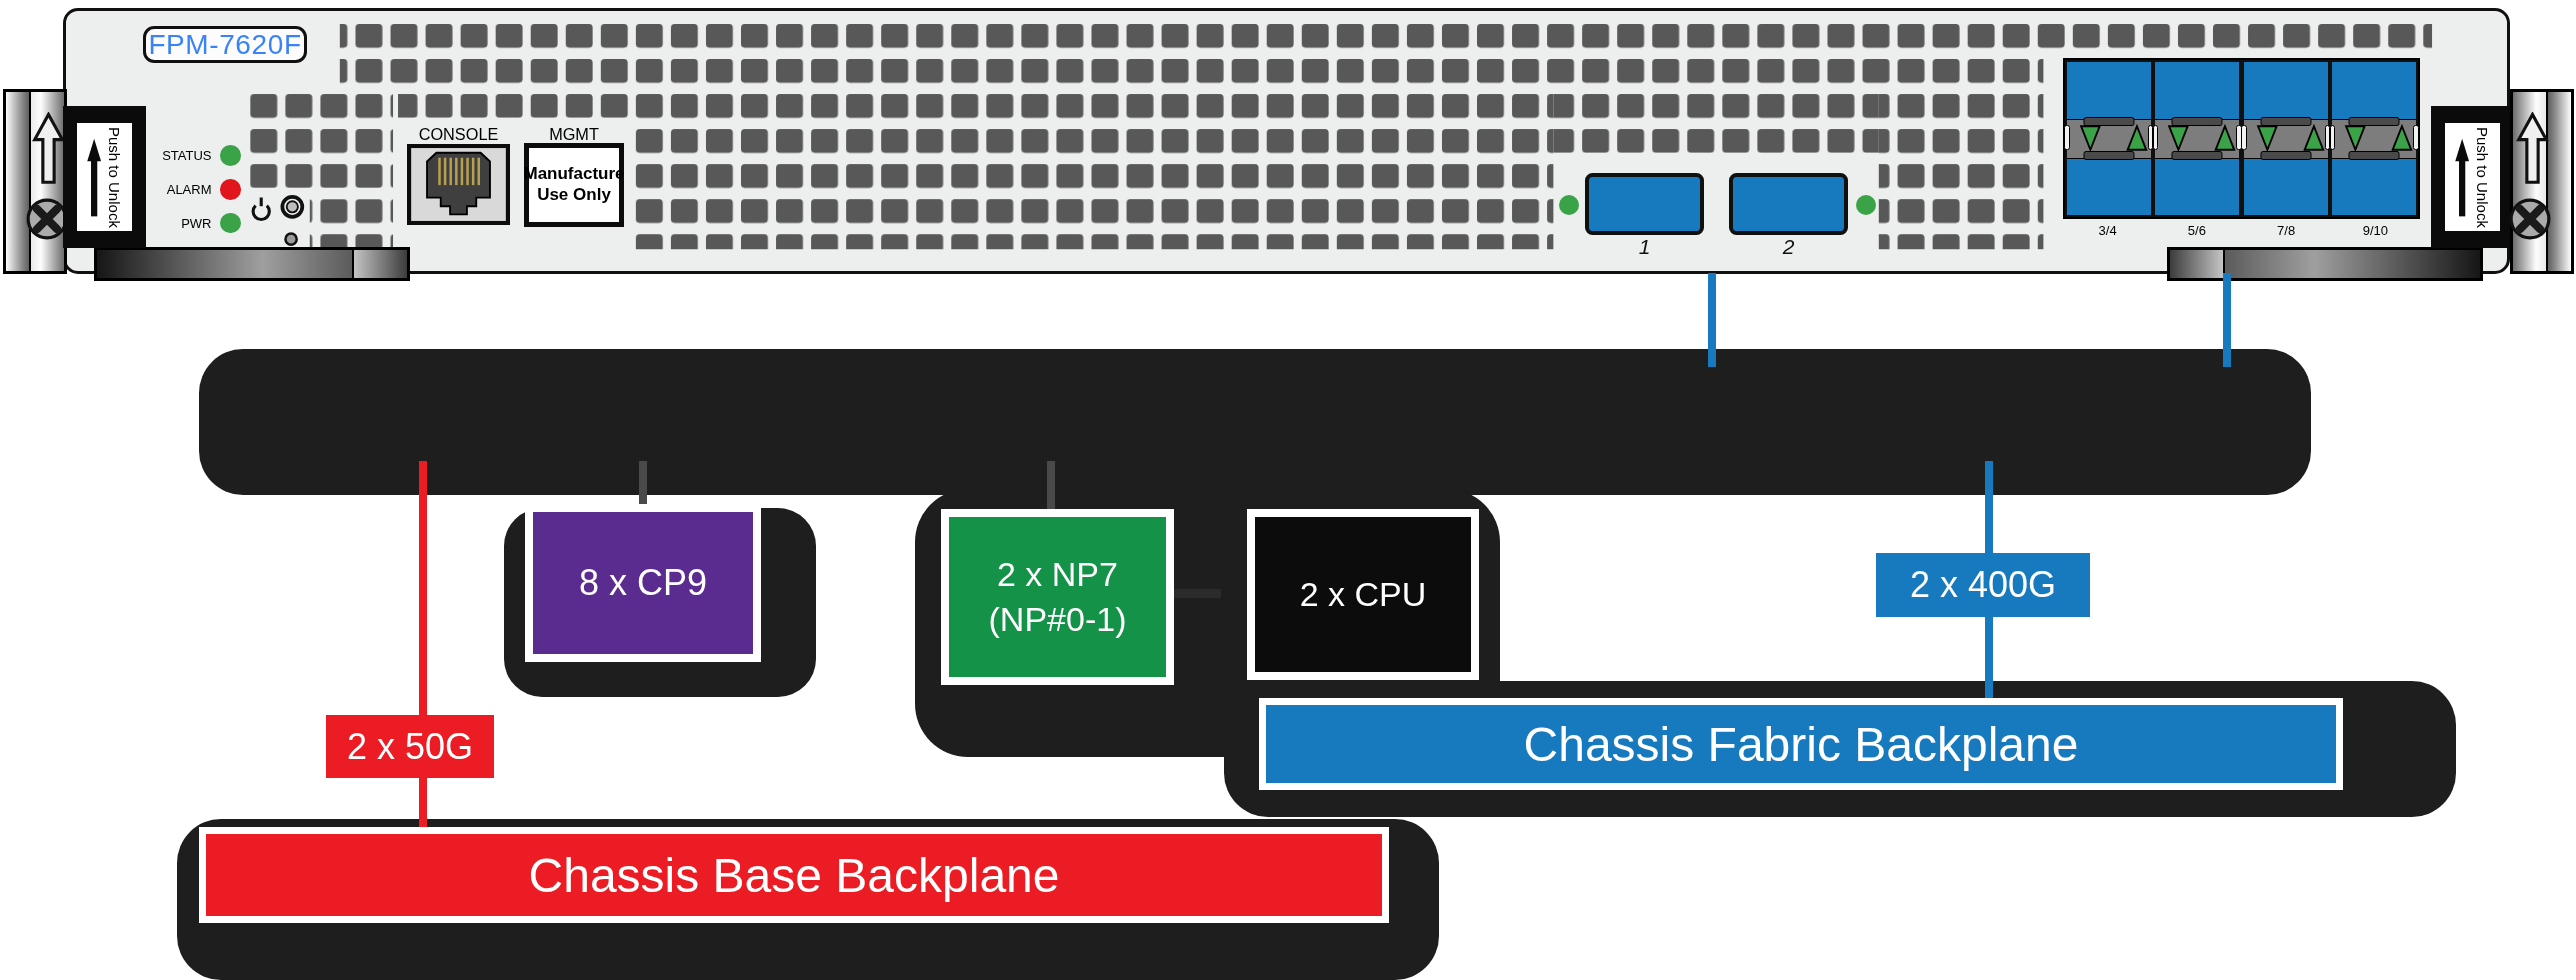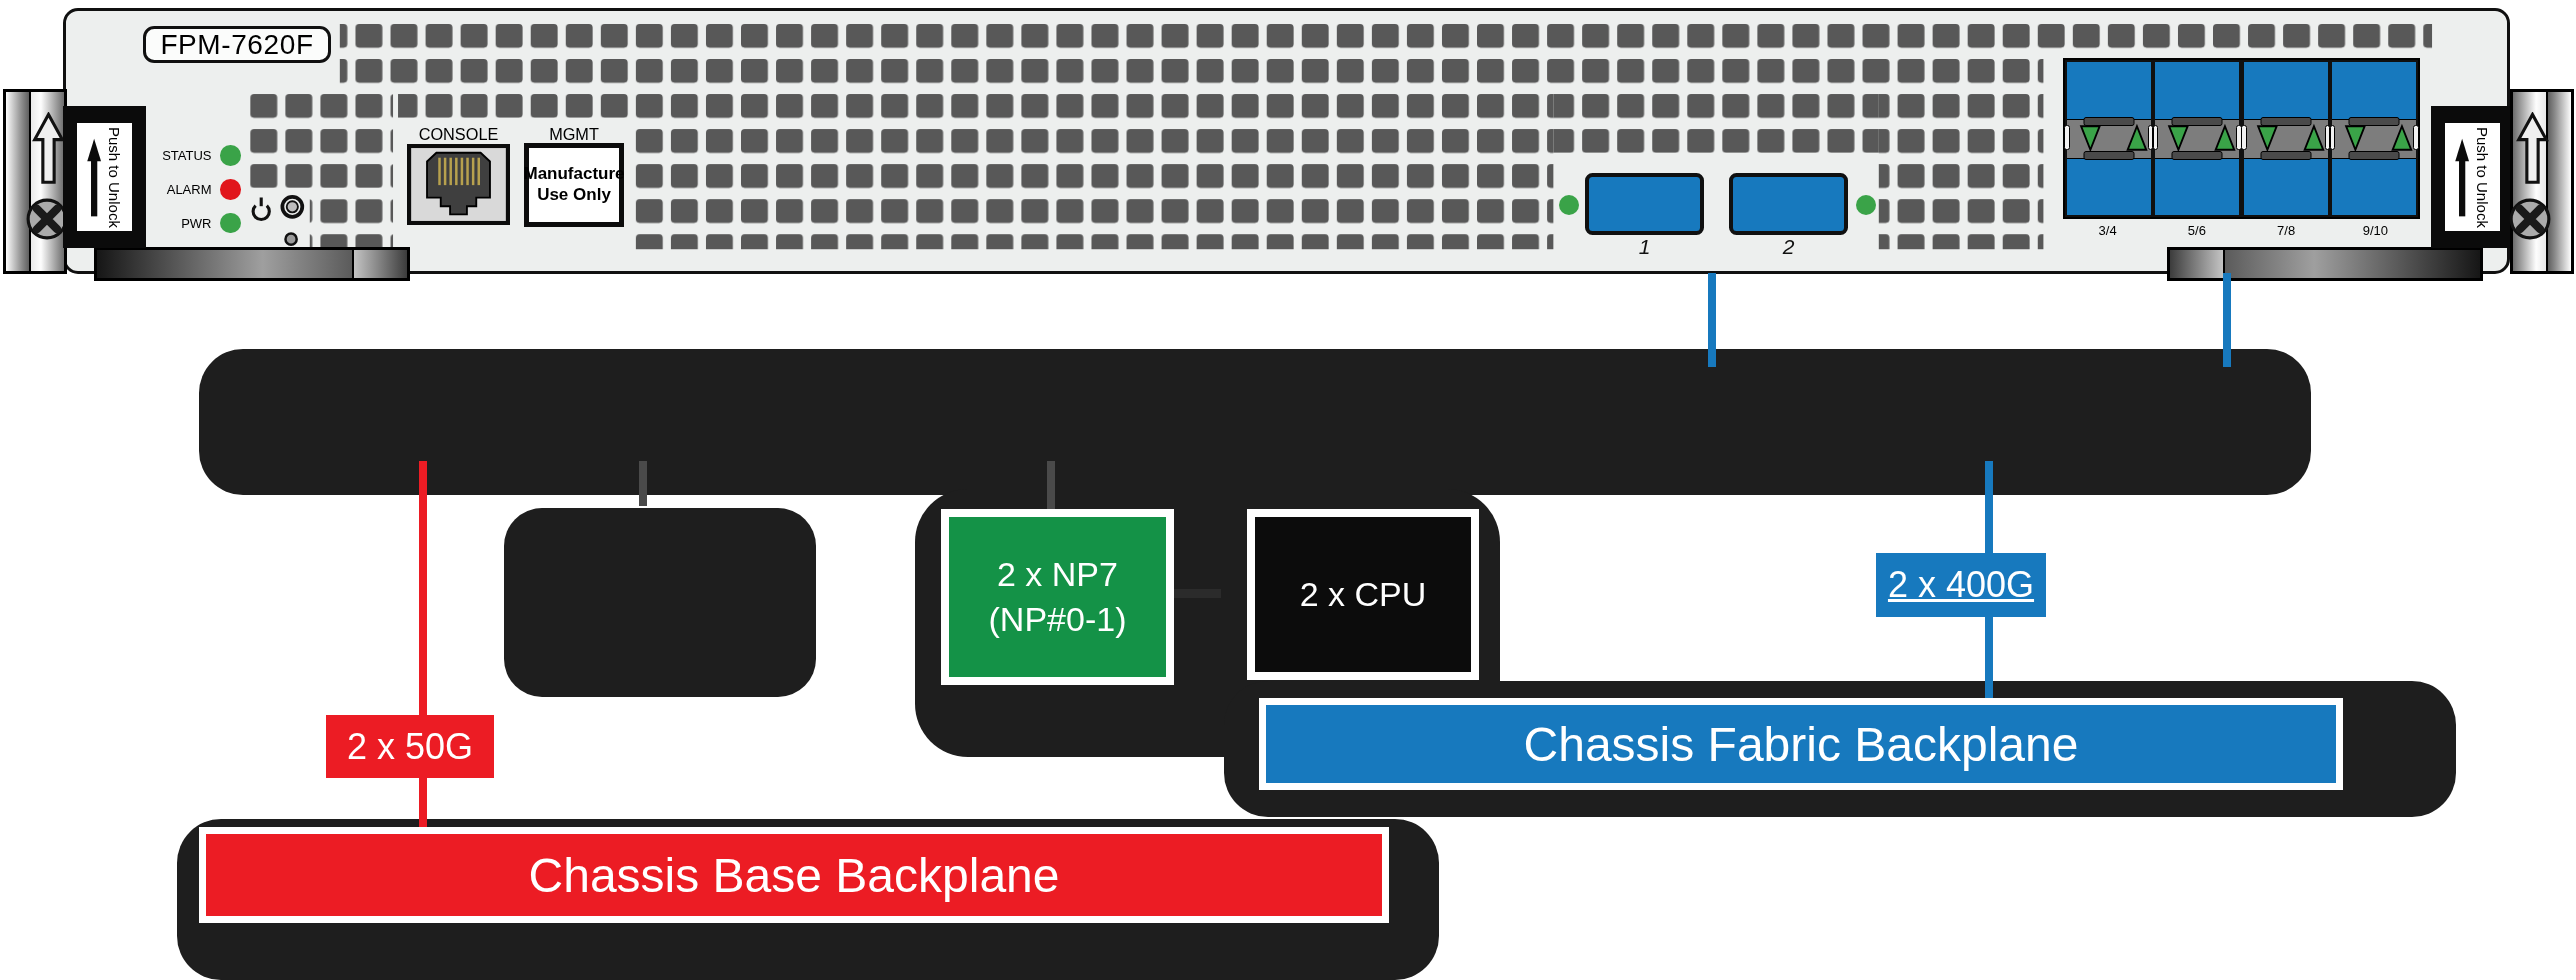--- a/index.html
+++ b/index.html
@@ -4,23 +4,23 @@
 <style>
   html,body{margin:0;padding:0;background:#fff;}
   *{box-sizing:border-box;}
   #root{position:relative;width:2576px;height:981px;background:#fff;overflow:hidden;
         font-family:"Liberation Sans","DejaVu Sans",sans-serif;}
   .abs{position:absolute;}
 
   
   .faceplate{left:63px;top:7.5px;width:2447px;height:266px;background:#EDEFEE;
              border:3.8px solid #101010;border-radius:15px;}
-  .model-badge{left:143px;top:26px;width:188px;height:37px;background:#FBFCFB;
+  .model-badge{left:143px;top:26px;width:164px;height:37px;background:#FBFCFB;
                border:3.1px solid #101010;border-radius:11.3px;display:flex;align-items:center;
-               justify-content:center;font-size:28px;color:#000000;letter-spacing:0.6px;}
+               justify-content:center;font-size:28px;color:#3b82f6;letter-spacing:0.6px;}
   .led-row{height:25px;display:flex;align-items:center;justify-content:flex-end;gap:8.8px;}
   .led-label{font-size:13px;color:#000;}
   .led-dot{width:20.7px;height:20.7px;border-radius:50%;}
   .small-label{font-size:16.3px;color:#000;text-align:center;}
   .console-box{left:407px;top:144px;width:103px;height:81px;}
   .mgmt-box{left:524px;top:143px;width:100px;height:84px;background:#fff;border:5.6px solid #0c0c0c;
             display:flex;flex-direction:column;align-items:center;justify-content:center;
             font-size:17px;font-weight:bold;color:#000;line-height:20.7px;text-align:center;}
   .port-blue{background:#1779BE;border:4.4px solid #101010;border-radius:7.5px;}
   .port-num{font-size:21px;font-style:italic;color:#111;text-align:center;}
@@ -260,31 +260,34 @@
 
   <div class="abs conn" style="left:1708px;top:273px;width:7.5px;height:94px;background:#1779BE;"></div>
   <div class="abs conn" style="left:2223px;top:273px;width:7.5px;height:94px;background:#1779BE;"></div>
   <div class="abs conn" style="left:419px;top:461px;width:7.5px;height:369px;background:#EC1C24;"></div>
   <div class="abs conn" style="left:639px;top:461px;width:7.5px;height:45px;background:#4A4A4A;"></div>
   <div class="abs conn" style="left:1047px;top:461px;width:7.5px;height:50px;background:#4A4A4A;"></div>
   <div class="abs conn" style="left:1173px;top:589px;width:48px;height:8.8px;background:#2B2B2B;"></div>
   <div class="abs conn" style="left:1985px;top:461px;width:7.5px;height:240px;background:#1779BE;"></div>
 
 
+  <div class="abs dbox dbox-border cp9" style="left:525px;top:504px;width:236px;height:158px;">
+    <span>8 x CP9</span>
+  </div>
 
   <div class="abs dbox dbox-border np7" style="left:941px;top:509px;width:233px;height:176px;flex-direction:column;">
     <span>2 x NP7</span>
     <span>(NP#0-1)</span>
   </div>
 
   <div class="abs dbox dbox-border cpu" style="left:1219px;top:509px;width:232px;height:171px;margin-left:28px;">
     <span>2 x CPU</span>
   </div>
 
-  <div class="abs tag tag-blue" style="left:1876px;top:553px;width:170px;height:64px;text-decoration:underline;">
+  <div class="abs tag tag-blue" style="left:1876px;top:553px;width:214px;height:64px;">
     <span>2 x 400G</span>
   </div>
 
   <div class="abs tag tag-red" style="left:326px;top:715px;width:168px;height:63px;">
     <span>2 x 50G</span>
   </div>
 
   <div class="abs dbox dbox-border bp-blue" style="left:1259px;top:698px;width:1084px;height:92px;">
     <span>Chassis Fabric Backplane</span>
   </div>

